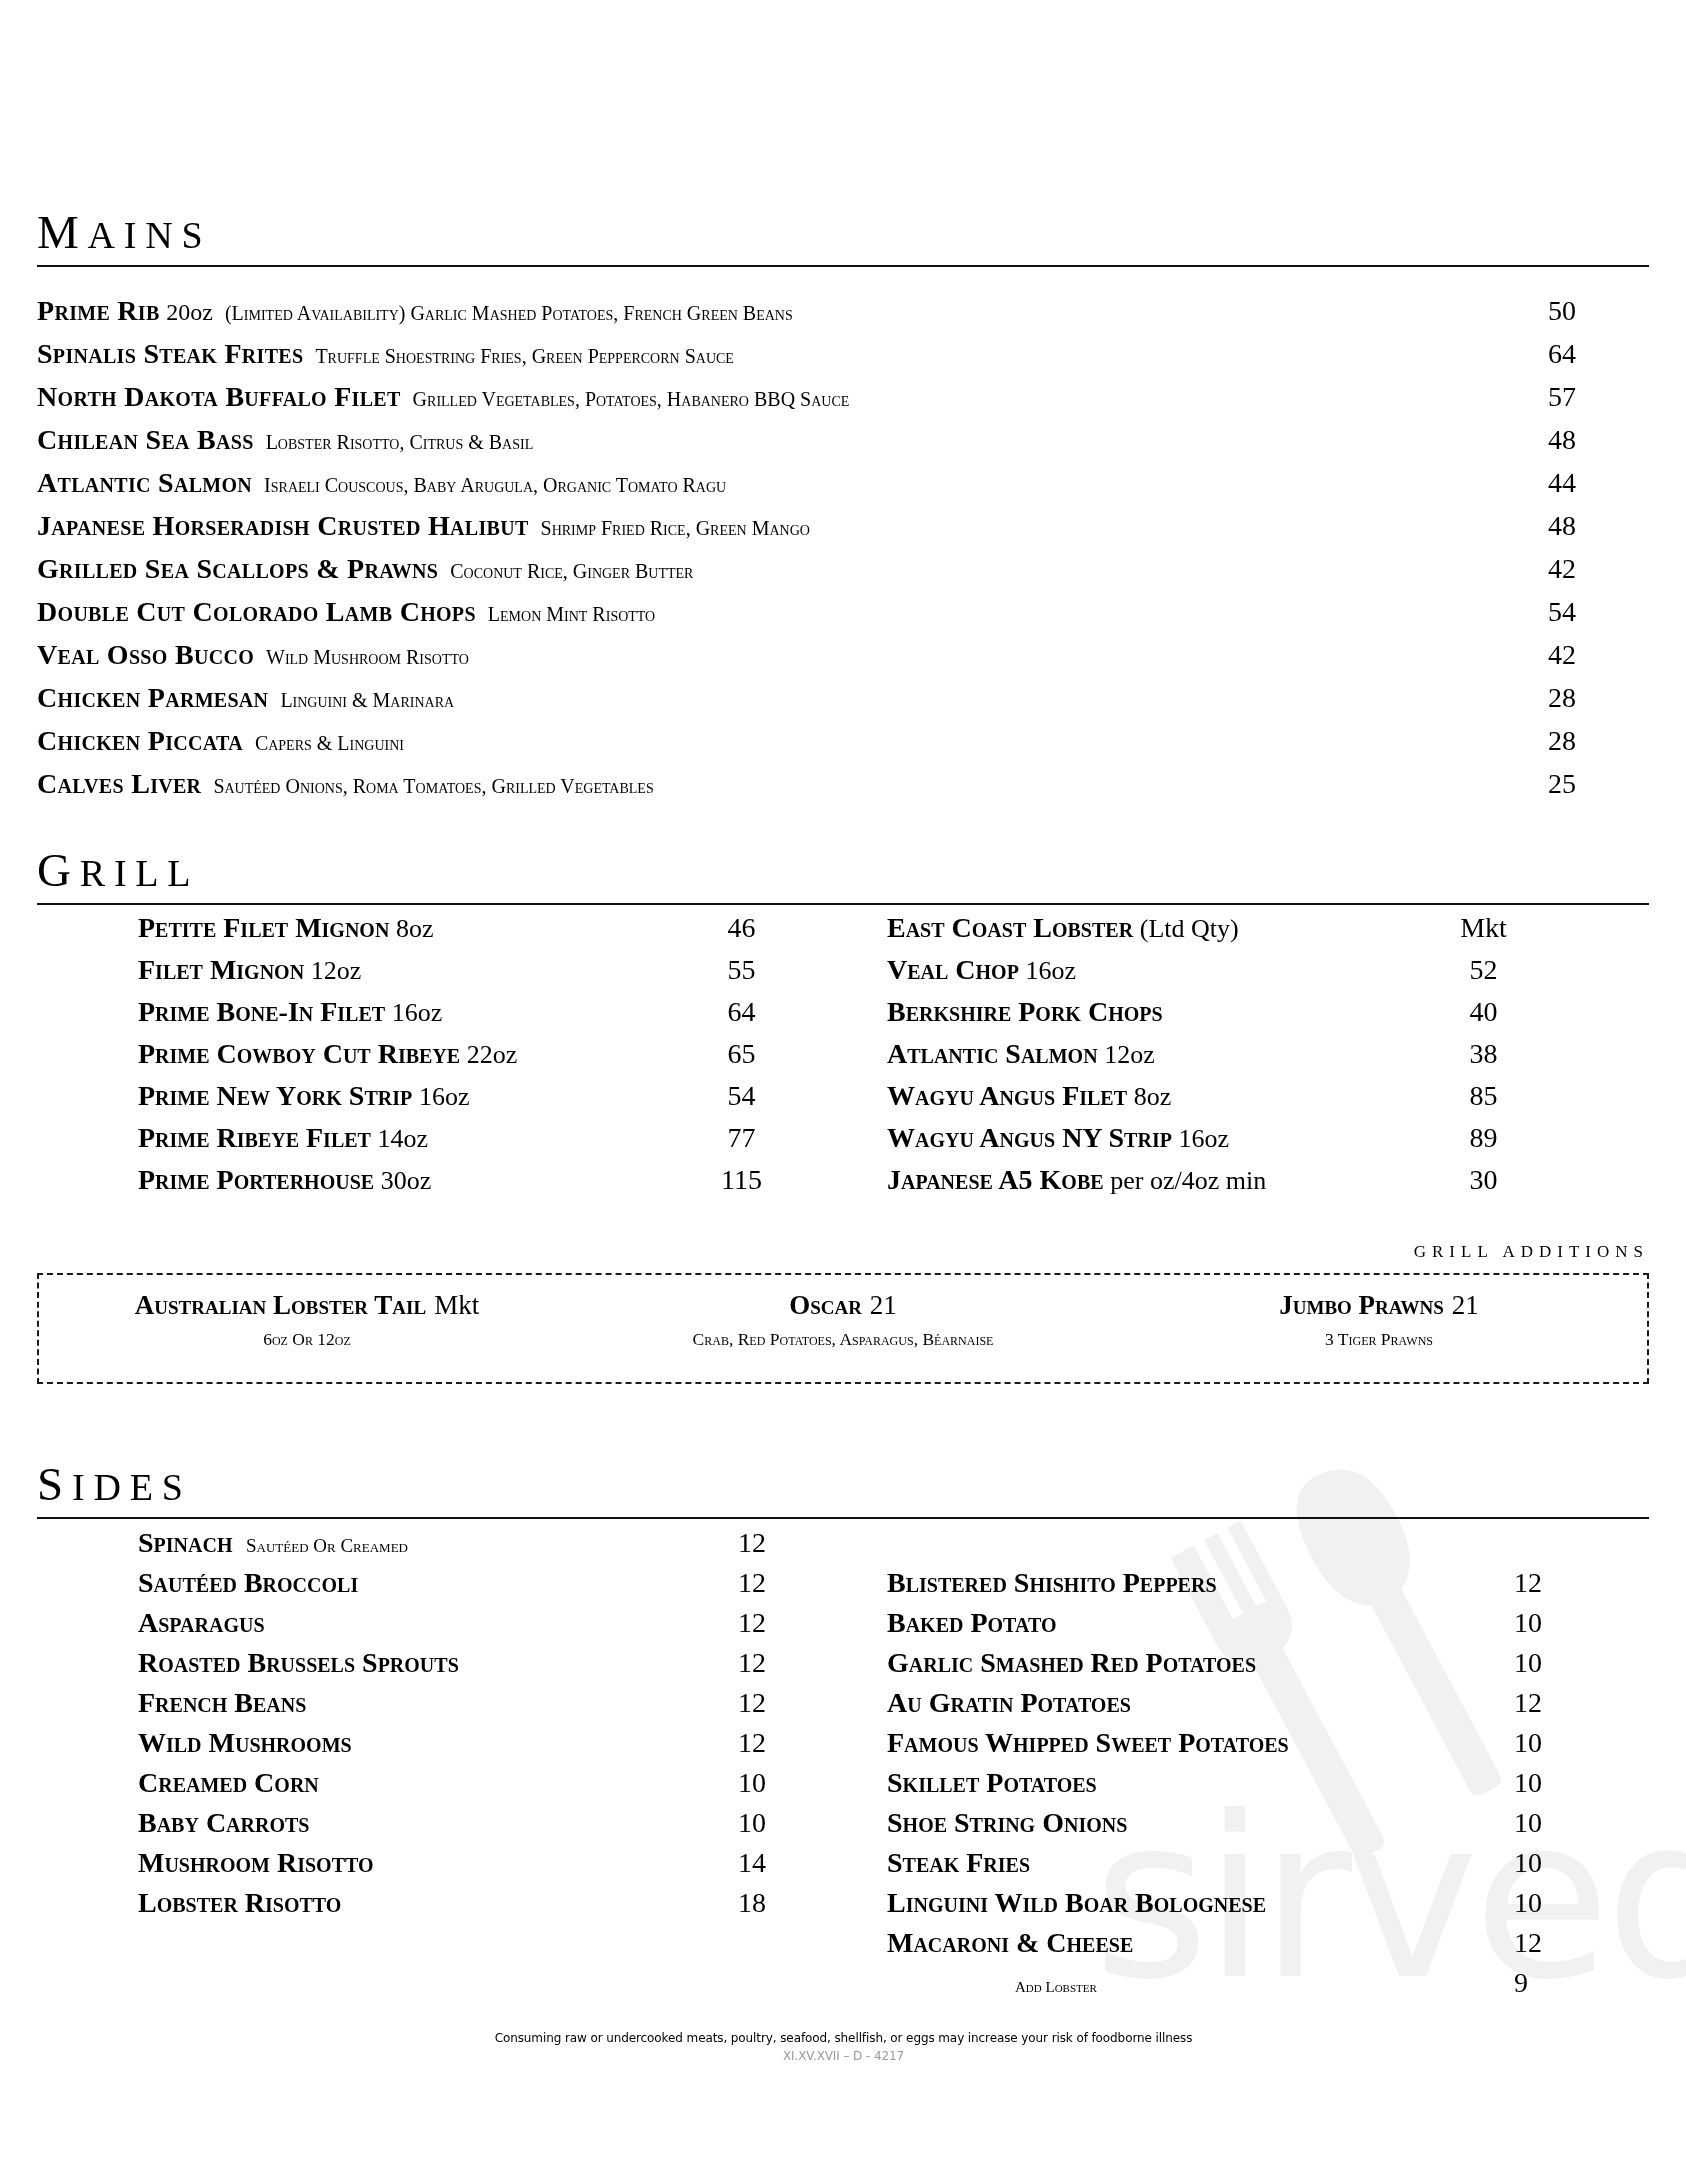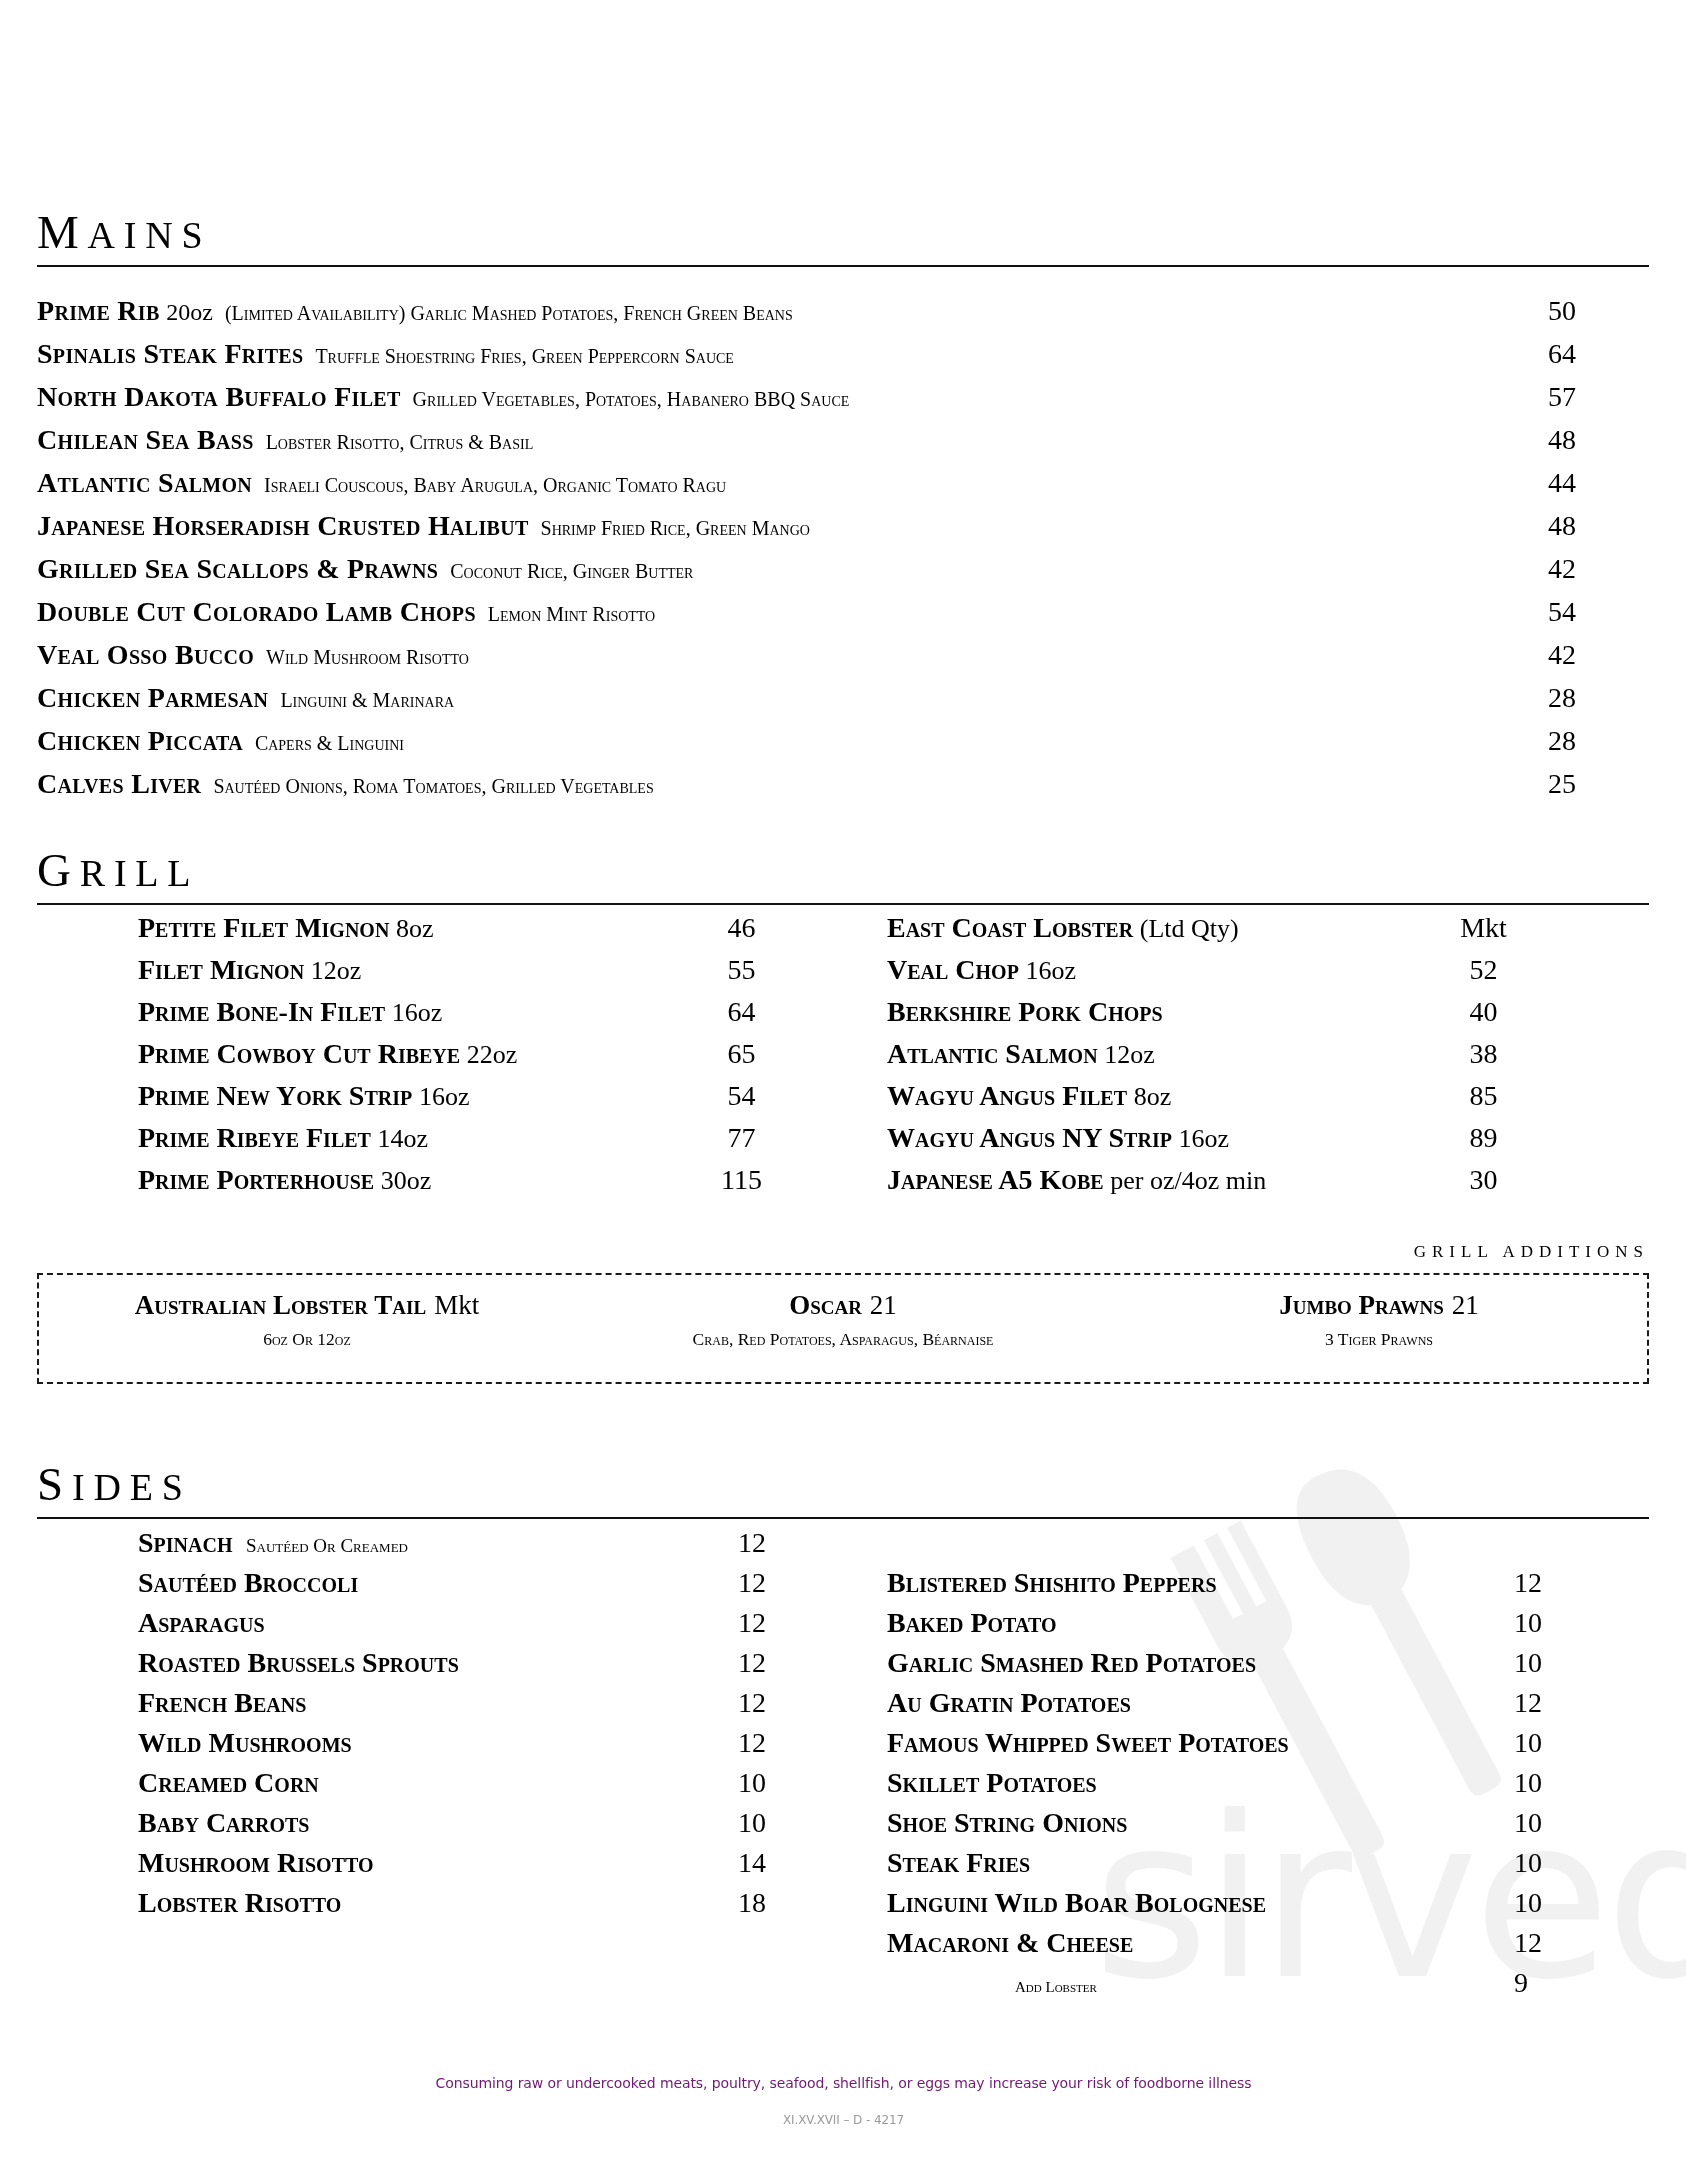--- a/index.html
+++ b/index.html
@@ -229,29 +229,28 @@
   .footer {
     position: absolute;
     left: 0;
     right: 0;
     top: 2031px;
     text-align: center;
     font-family: "DejaVu Sans", sans-serif;
     z-index: 3;
   }
   .foot-line1 {
-    font-size: 14px;
-    color: #701a75;
+    font-size: 12px;
+    color: #000000;
     letter-spacing: -0.1px;
-    margin-top: 44px;
   }
   .foot-line2 {
     font-size: 12px;
     color: #9a9a9a;
-    margin-top: 22px;
+    margin-top: 4px;
     letter-spacing: -0.1px;
     text-align: center;
   }
   .layer { position: relative; z-index: 2; }
 </style>
 </head>
 <body>
 
 <div class="page">
 

